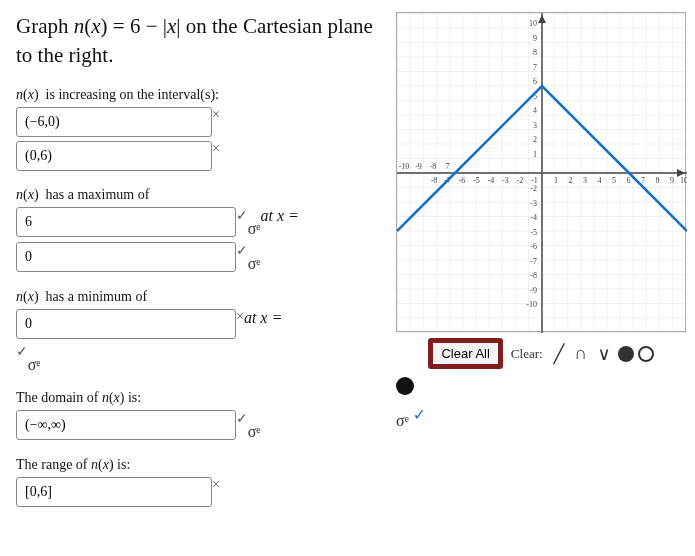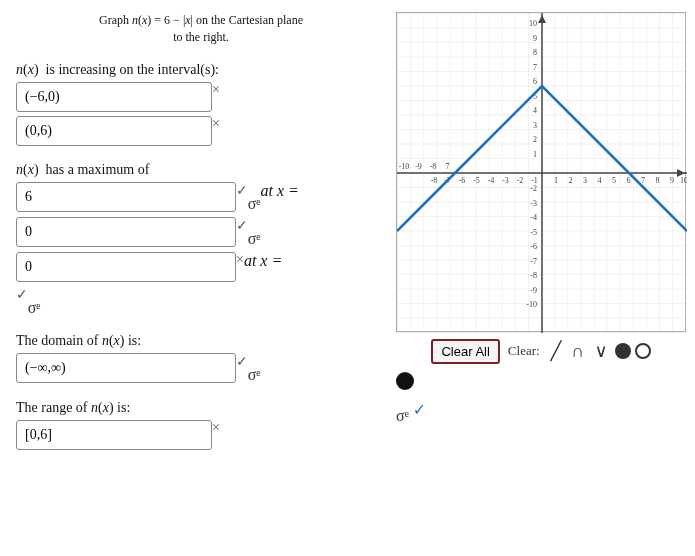--- a/index.html
+++ b/index.html
@@ -19,24 +19,23 @@
     .left-panel {
       flex: 0 0 370px;
     }
     .right-panel {
       flex: 1;
       display: flex;
       flex-direction: column;
       align-items: center;
     }
     .problem-title {
-      font-size: 12px;
+      font-size: 21px;
       margin-bottom: 12px;
       line-height: 1.4;
-      text-align: center;
     }
     .section-label {
       font-size: 14px;
       margin-bottom: 4px;
       margin-top: 16px;
     }
     .input-row {
       display: flex;
       margin-bottom: 4px;
     }
@@ -79,21 +78,21 @@
     }
     .bottom-toolbar {
       display: flex;
       align-items: center;
       gap: 8px;
       margin-top: 6px;
       font-size: 13px;
     }
     .clear-all-btn {
       background: #f5f5f5;
-      border: 2px solid #7f1d1d;
+      border: 5px solid #7f1d1d;
       border-radius: 3px;
       padding: 3px 8px;
       font-size: 13px;
       cursor: pointer;
     }
     .draw-label {
       font-size: 13px;
       color: #333;
     }
     .draw-tools {
@@ -177,20 +176,23 @@
       <span class="icon-check">✓</span>
       <span class="sigma-icon">σᵉ</span>
       <span class="at-x-label">at x =</span>
     </div>
     <div class="input-row">
       <input class="input-box input-box-wide" type="text" value="0" style="">
       <span class="icon-check">✓</span>
       <span class="sigma-icon">σᵉ</span>
     </div>
 
+    <div class="section-label">
+      <i>n</i>(<i>x</i>) &nbsp;has a minimum of
+    </div>
     <div class="input-row">
       <input class="input-box input-box-wide" type="text" value="0" style="">
       <span class="icon-x">×</span>
       <span class="at-x-label">at x =</span>
     </div>
     <div class="input-row">
       <span class="icon-check">✓</span>
       <span class="sigma-icon">σᵉ</span>
     </div>
 

